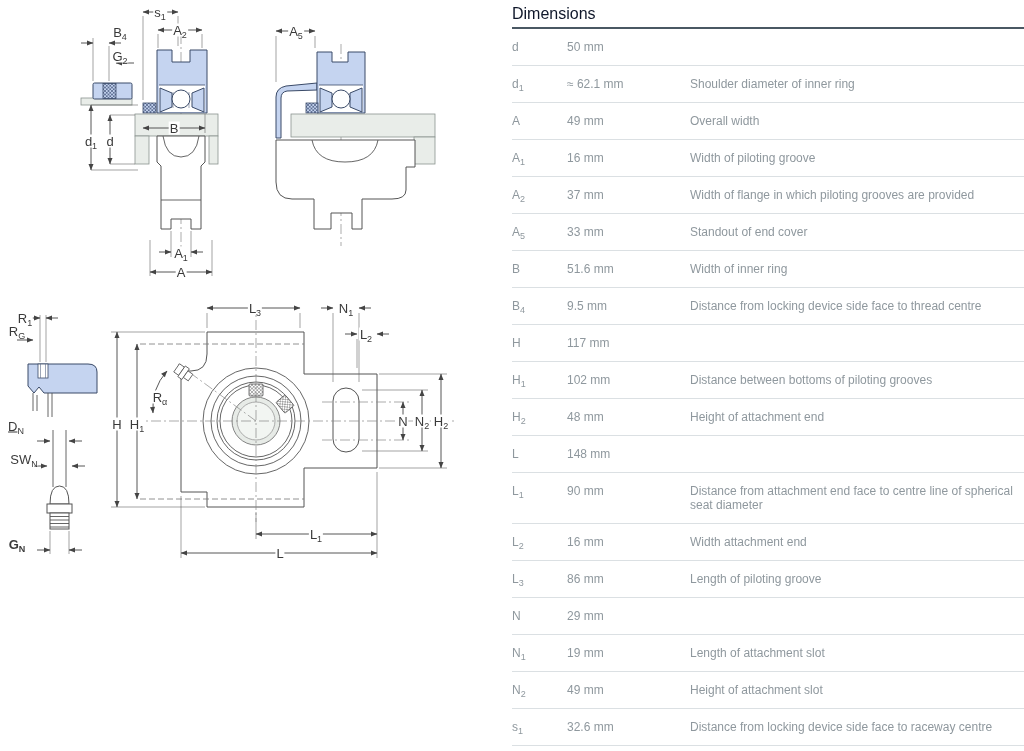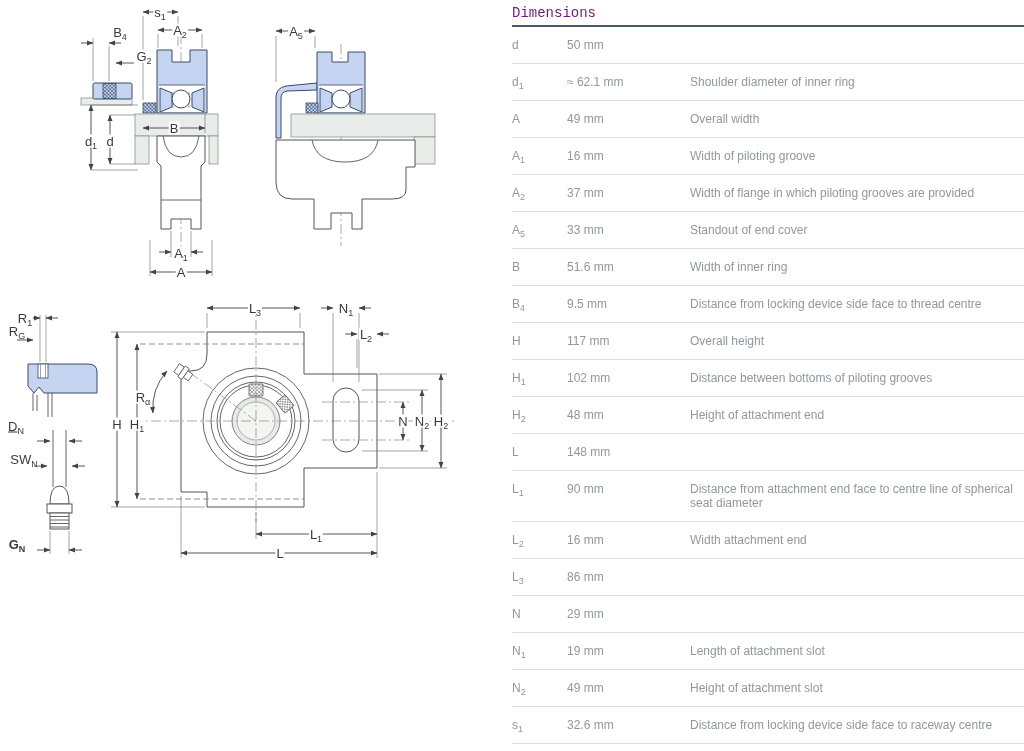--- a/index.html
+++ b/index.html
@@ -15,21 +15,21 @@
   .gray{fill:#e9ede9;stroke:#8a938f;stroke-width:.8;}
   .wh{fill:#fff;stroke:#555;stroke-width:1;}
   .ln{stroke:#555;stroke-width:.9;fill:none;}
   .thin{stroke:#5a6a86;stroke-width:.6;fill:none;}
   .dim{stroke:#444;stroke-width:.9;fill:none;}
   .ext{stroke:#666;stroke-width:.6;fill:none;}
   .cl{stroke:#888;stroke-width:.7;stroke-dasharray:10 3 2 3;fill:none;}
   .dash{stroke:#777;stroke-width:.8;stroke-dasharray:6 3;fill:none;}
   
   .panel{position:absolute;left:504px;top:0;width:520px;height:751px;padding-left:8px;box-sizing:border-box;}
-  .ptitle{margin:5px 0 0 0;font-size:14px;font-weight:400;color:#701a75;font-family:Liberation Mono, monospace;}
+  .ptitle{margin:5px 0 0 0;font-size:16px;font-weight:400;color:#0f172a;}
   .rule{margin-top:4px;border-bottom:2px solid #4a5863;}
   .trow{display:flex;align-items:flex-start;padding:11px 0;border-bottom:1px solid #dbe0e3;
         font-size:12px;line-height:14px;color:#8f989e;}
   .c-sym{width:55px;flex:none;}
   .c-sym sub{font-size:9px;line-height:0;}
   .c-val{width:123px;flex:none;}
   .c-desc{flex:1;padding-right:6px;}
 </style>
 </head>
 <body>
@@ -210,35 +210,35 @@
         <line class="ext" x1="50" y1="531" x2="50" y2="554"></line>
         <line class="ext" x1="69" y1="531" x2="69" y2="554"></line>
         <line class="dim" x1="37" y1="550" x2="50" y2="550" marker-end="url(#ma)"></line>
         <line class="dim" x1="82" y1="550" x2="69" y2="550" marker-end="url(#ma)"></line>
       </g>
     </svg>
     <div id="dim-labels">
         <span class="dlabel" style="left: 160px; top: 12px;"><span>s</span><sub>1</sub></span>
         <span class="dlabel" style="left: 180px; top: 30px;"><span>A</span><sub>2</sub></span>
         <span class="dlabel" style="left: 120px; top: 32px;"><span>B</span><sub>4</sub></span>
-        <span class="dlabel" style="left: 144px; top: 56px; text-align: right;"><span>G</span><sub>2</sub></span>
+        <span class="dlabel" style="left: 120px; top: 56px; text-align: right;"><span>G</span><sub>2</sub></span>
         <span class="dlabel" style="left: 174px; top: 128px;"><span>B</span><sub></sub></span>
         <span class="dlabel" style="left: 91px; top: 141px;"><span>d</span><sub>1</sub></span>
         <span class="dlabel" style="left: 110px; top: 141px;"><span>d</span><sub></sub></span>
         <span class="dlabel" style="left: 181px; top: 253px;"><span>A</span><sub>1</sub></span>
         <span class="dlabel" style="left: 181px; top: 272px;"><span>A</span><sub></sub></span>
         <span class="dlabel" style="left: 296px; top: 31px;"><span>A</span><sub>5</sub></span>
         <span class="dlabel" style="left: 25px; top: 318px;"><span>R</span><sub>1</sub></span>
         <span class="dlabel" style="left: 17px; top: 331px;"><span>R</span><sub>G</sub></span>
         <span class="dlabel" style="left: 16px; top: 426px; text-decoration: underline;"><span>D</span><sub>N</sub></span>
         <span class="dlabel" style="left: 24px; top: 459px;"><span>SW</span><sub>N</sub></span>
         <span class="dlabel" style="left: 17px; top: 544px; font-weight: bold;"><span>G</span><sub>N</sub></span>
         <span class="dlabel" style="left: 117px; top: 424px;"><span>H</span><sub></sub></span>
         <span class="dlabel" style="left: 137px; top: 424px;"><span>H</span><sub>1</sub></span>
-        <span class="dlabel" style="left: 143px; top: 397px;"><span>R</span><sub>α</sub></span>
+        <span class="dlabel" style="left: 160px; top: 397px;"><span>R</span><sub>α</sub></span>
         <span class="dlabel" style="left: 255px; top: 308px;"><span>L</span><sub>3</sub></span>
         <span class="dlabel" style="left: 346px; top: 308px;"><span>N</span><sub>1</sub></span>
         <span class="dlabel" style="left: 366px; top: 334px;"><span>L</span><sub>2</sub></span>
         <span class="dlabel" style="left: 403px; top: 421px;"><span>N</span><sub></sub></span>
         <span class="dlabel" style="left: 422px; top: 421px;"><span>N</span><sub>2</sub></span>
         <span class="dlabel" style="left: 441px; top: 421px;"><span>H</span><sub>2</sub></span>
         <span class="dlabel" style="left: 316px; top: 534px;"><span>L</span><sub>1</sub></span>
         <span class="dlabel" style="left: 280px; top: 553px;"><span>L</span><sub></sub></span>
       </div>
   </div>
@@ -290,21 +290,20 @@
 
   <div class="trow">
     <div class="c-sym"><span class="base">B</span><sub class="sub">4</sub></div>
     <div class="c-val">9.5 mm</div>
     <div class="c-desc">Distance from locking device side face to thread centre</div>
   </div>
 
   <div class="trow">
     <div class="c-sym"><span class="base">H</span><sub class="sub"></sub></div>
     <div class="c-val">117 mm</div>
-    <div class="c-desc">Overall height</div>
   </div>
 
   <div class="trow">
     <div class="c-sym"><span class="base">H</span><sub class="sub">1</sub></div>
     <div class="c-val">102 mm</div>
     <div class="c-desc">Distance between bottoms of piloting grooves</div>
   </div>
 
   <div class="trow">
     <div class="c-sym"><span class="base">H</span><sub class="sub">2</sub></div>
@@ -325,20 +324,21 @@
 
   <div class="trow">
     <div class="c-sym"><span class="base">L</span><sub class="sub">2</sub></div>
     <div class="c-val">16 mm</div>
     <div class="c-desc">Width attachment end</div>
   </div>
 
   <div class="trow">
     <div class="c-sym"><span class="base">L</span><sub class="sub">3</sub></div>
     <div class="c-val">86 mm</div>
+    <div class="c-desc">Length of piloting groove</div>
   </div>
 
   <div class="trow">
     <div class="c-sym"><span class="base">N</span><sub class="sub"></sub></div>
     <div class="c-val">29 mm</div>
   </div>
 
   <div class="trow">
     <div class="c-sym"><span class="base">N</span><sub class="sub">1</sub></div>
     <div class="c-val">19 mm</div>

